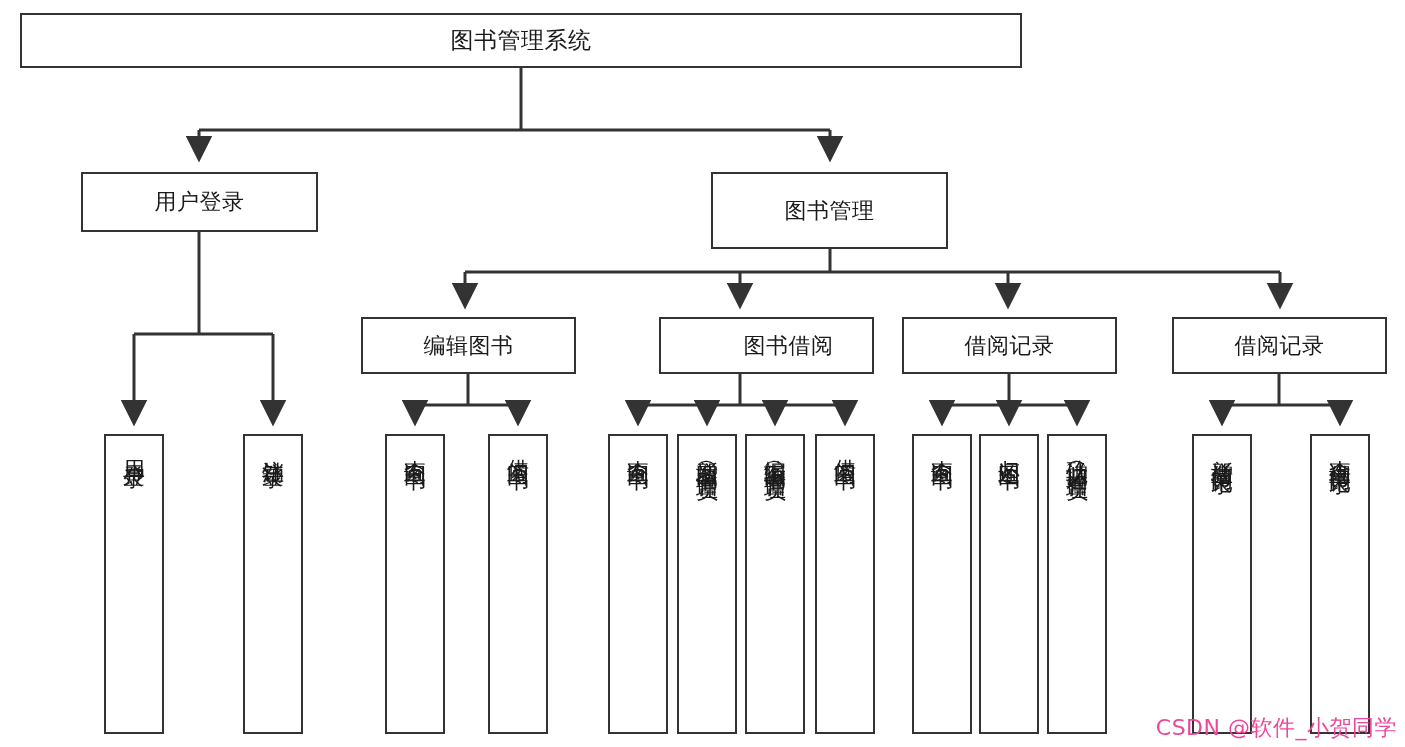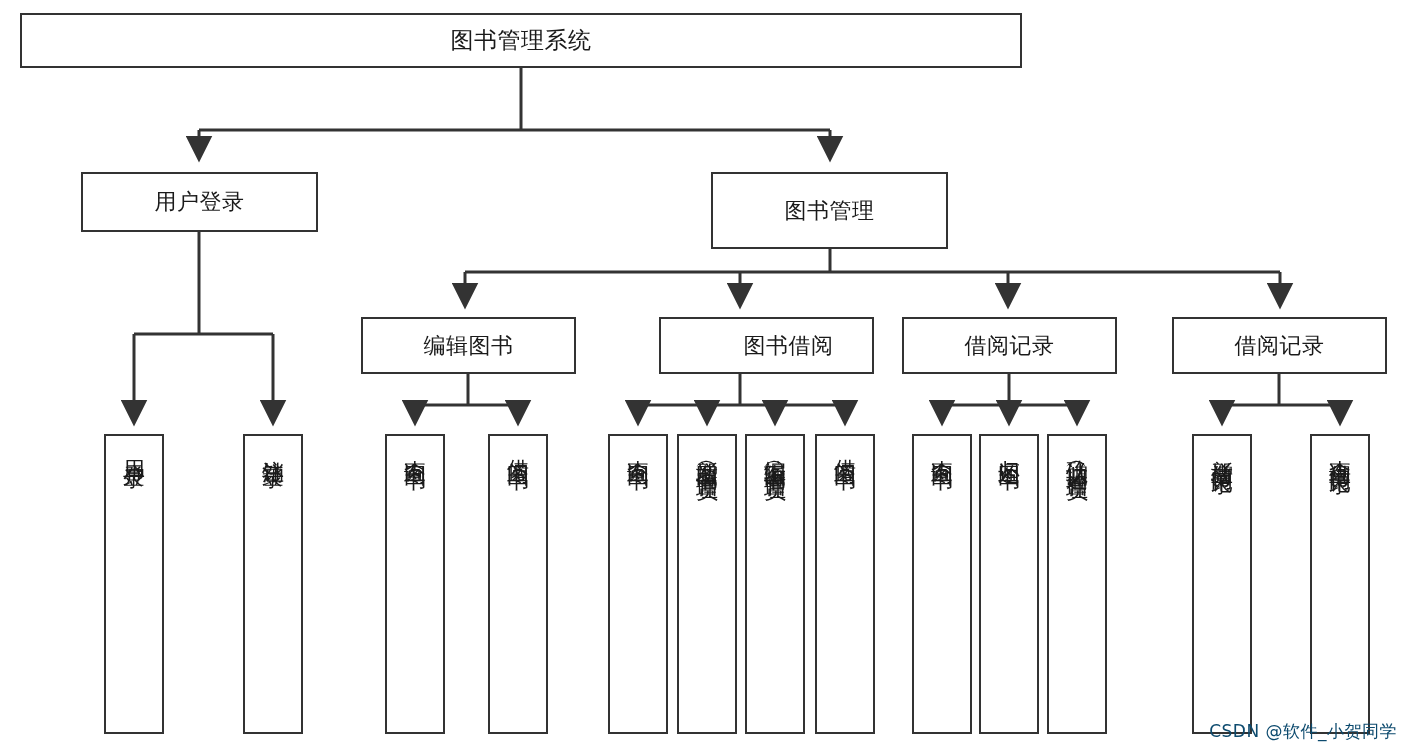--- a/index.html
+++ b/index.html
@@ -51,22 +51,22 @@
     text-orientation:upright;
     font-size:22px;
     line-height:1.0;
     letter-spacing:3px;
     white-space:normal;
     max-height:290px;
   }
   .watermark{
     position:absolute;
     right:8px;bottom:4px;
-    font-size:17px;
-    color:#0c4a6e;
+    font-size:22px;
+    color:#ec4899;
     font-family:"DejaVu Sans","Liberation Sans",sans-serif;
     z-index:5;
     white-space:nowrap;
     letter-spacing:0.5px;
   }
 </style>
 </head>
 <body>
 
 <div id="diagram">

